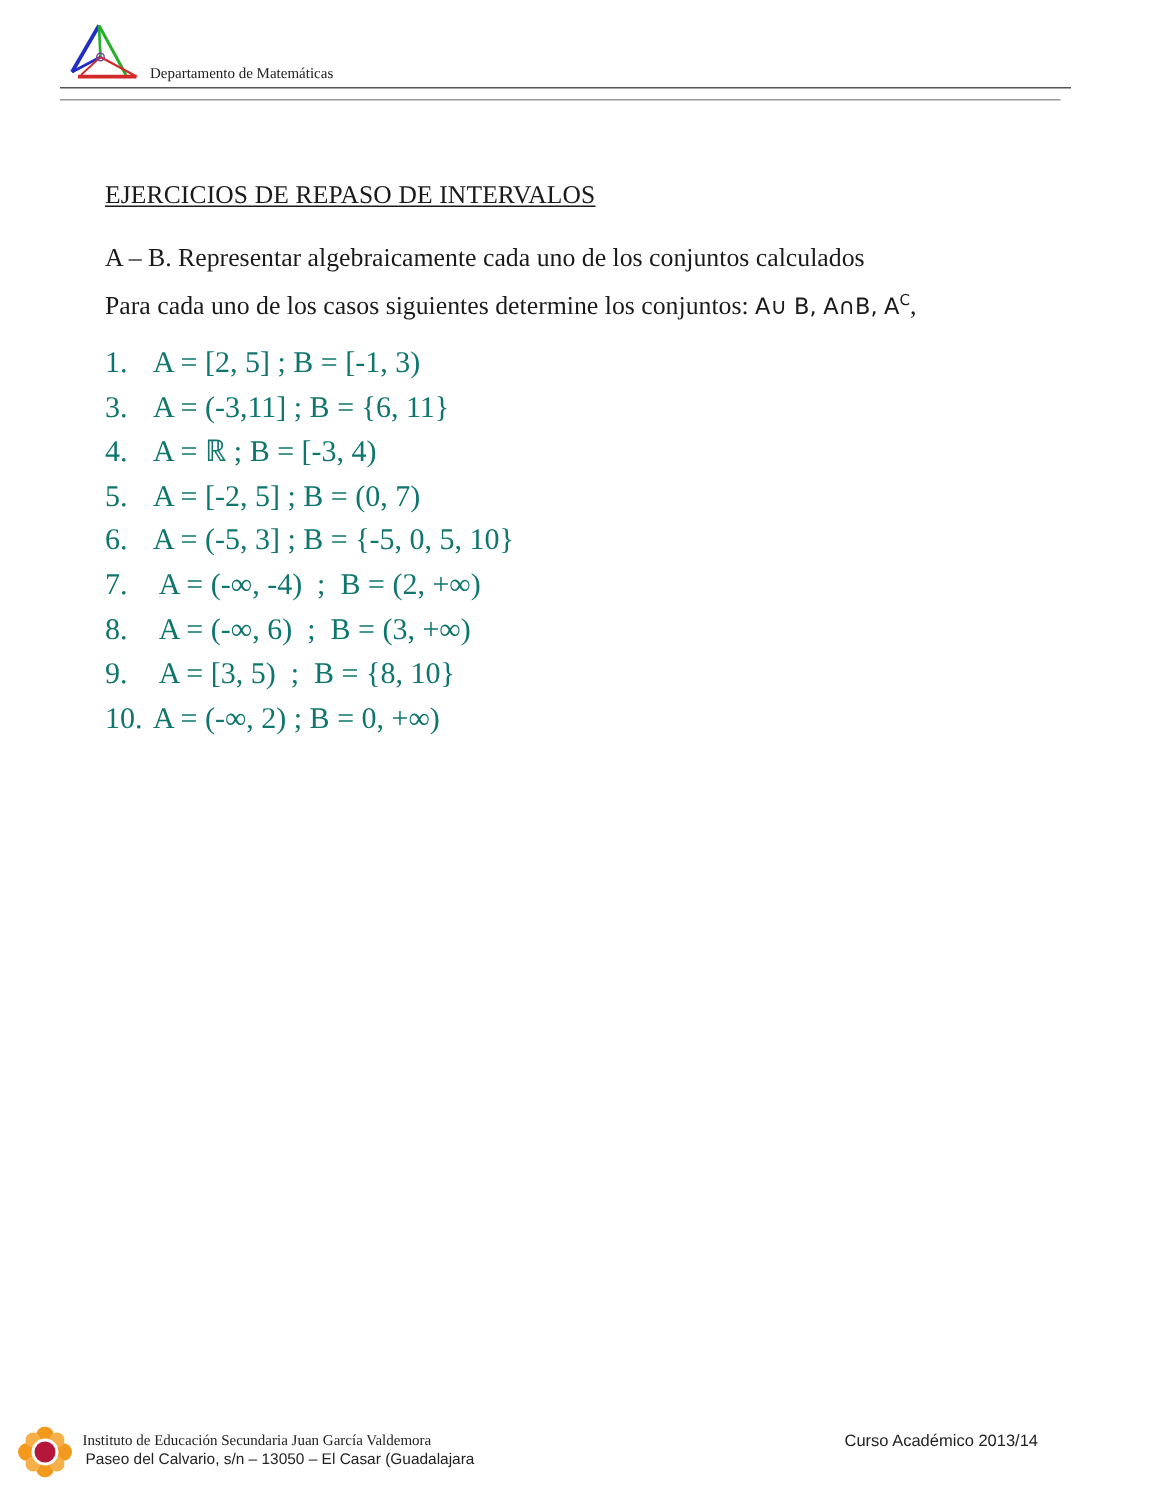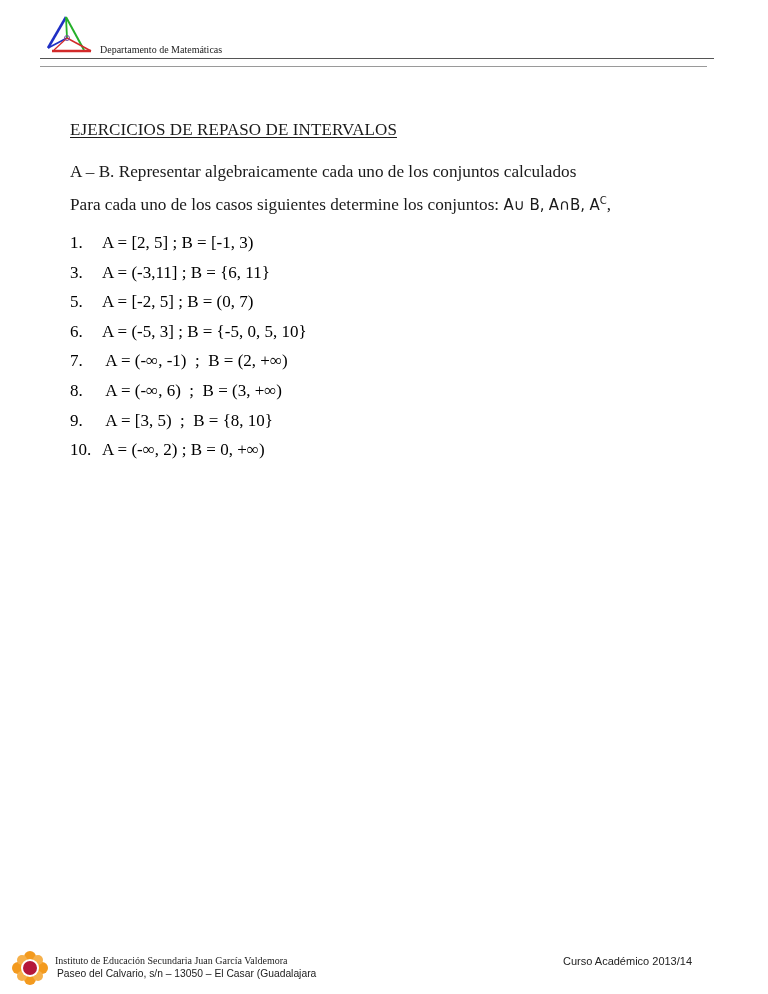--- a/index.html
+++ b/index.html
@@ -7,21 +7,21 @@
     .header-logo { position: absolute; left: 44px; top: 14px; width: 54px; height: 42px; }
     .header-dept { position: absolute; left: 100px; top: 44px; font-family: "Liberation Serif", serif; font-size: 10px; color: #222; }
     .rule1 { position: absolute; left: 40px; top: 58px; width: 674px; height: 1px; background: #555; }
     .rule2 { position: absolute; left: 40px; top: 66px; width: 667px; height: 1px; background: #9a9a9a; }
 
     .title { position: absolute; left: 70px; top: 120px; font-family: "Liberation Serif", serif; font-size: 17px; text-decoration: underline; text-underline-offset: 2px; letter-spacing: 0.1px; color: #1a1a1a; white-space: nowrap; text-align: right; }
     .intro { position: absolute; left: 70px; top: 157px; font-family: "Liberation Serif", serif; font-size: 17.2px; line-height: 29px; color: #1a1a1a; white-space: nowrap; }
     .intro .sym { font-family: "DejaVu Sans", sans-serif; font-size: 15px; }
     .intro sup { font-size: 10px; font-family: "DejaVu Sans", sans-serif; }
 
-    .list { position: absolute; left: 70px; top: 228px; margin: 0; padding: 0; list-style: none; font-family: "Liberation Serif", serif; font-size: 17px; color: #000000; }
+    .list { position: absolute; left: 70px; top: 228px; margin: 0; padding: 0; list-style: none; font-family: "Liberation Serif", serif; font-size: 20px; color: #0f766e; }
     .list li { position: relative; height: 29.6px; line-height: 29.6px; white-space: nowrap; }
     .list .num { display: inline-block; width: 32px; }
     .list .expr { display: inline-block; }
 
     .footer-logo { position: absolute; left: 12px; top: 951px; width: 36px; height: 34px; }
     .footer-line1 { position: absolute; left: 55px; top: 955px; font-family: Liberation Serif, serif; font-size: 10px; color: #222; white-space: nowrap; }
     .footer-line2 { position: absolute; left: 57px; top: 968px; font-family: "Liberation Sans", sans-serif; font-size: 10.3px; color: #222; white-space: nowrap; }
     .footer-right { position: absolute; left: 563px; top: 955px; font-family: "Liberation Sans", sans-serif; font-size: 11px; color: #222; white-space: nowrap; }
   </style>
 </head>
@@ -51,23 +51,24 @@
     <span>Para cada uno de los casos siguientes determine los conjuntos: </span>
     <span class="sym">A∪ B,</span>
     <span class="sym">A∩B,</span>
     <span class="sym"><span>A</span><sup>C</sup></span><span>,</span>
   </div>
 </div>
 
 <ol class="list">
   <li><span class="num">1.</span><span class="expr">A = [2, 5]  ;  B = [-1, 3)</span></li>
   <li><span class="num">3.</span><span class="expr">A = (-3,11]  ;  B = {6, 11}</span></li>
+  <li><span class="num">4.</span><span class="expr">A = ℝ  ;  B = [-3, 4)</span></li>
   <li><span class="num">5.</span><span class="expr">A = [-2, 5]  ;  B = (0, 7)</span></li>
   <li><span class="num">6.</span><span class="expr">A = (-5, 3]  ;  B = {-5, 0, 5, 10}</span></li>
-  <li><span class="num">7.</span><span class="expr" style="white-space:pre"> A = (-∞, -1)  ;  B = (2, +∞)</span></li>
+  <li><span class="num">7.</span><span class="expr" style="white-space:pre"> A = (-∞, -4)  ;  B = (2, +∞)</span></li>
   <li><span class="num">8.</span><span class="expr" style="white-space:pre"> A = (-∞, 6)  ;  B = (3, +∞)</span></li>
   <li><span class="num">9.</span><span class="expr" style="white-space:pre"> A = [3, 5)  ;  B = {8, 10}</span></li>
   <li><span class="num">10.</span><span class="expr">A = (-∞, 2)  ;  B = 0, +∞)</span></li>
 </ol>
 
 <div class="footer-logo">
   <svg width="36" height="34" viewBox="0 0 36 34">
     <circle cx="18" cy="6" r="6" fill="#f39a1e"></circle>
     <circle cx="18" cy="28" r="6" fill="#f39a1e"></circle>
     <circle cx="6" cy="17" r="6" fill="#f39a1e"></circle>

